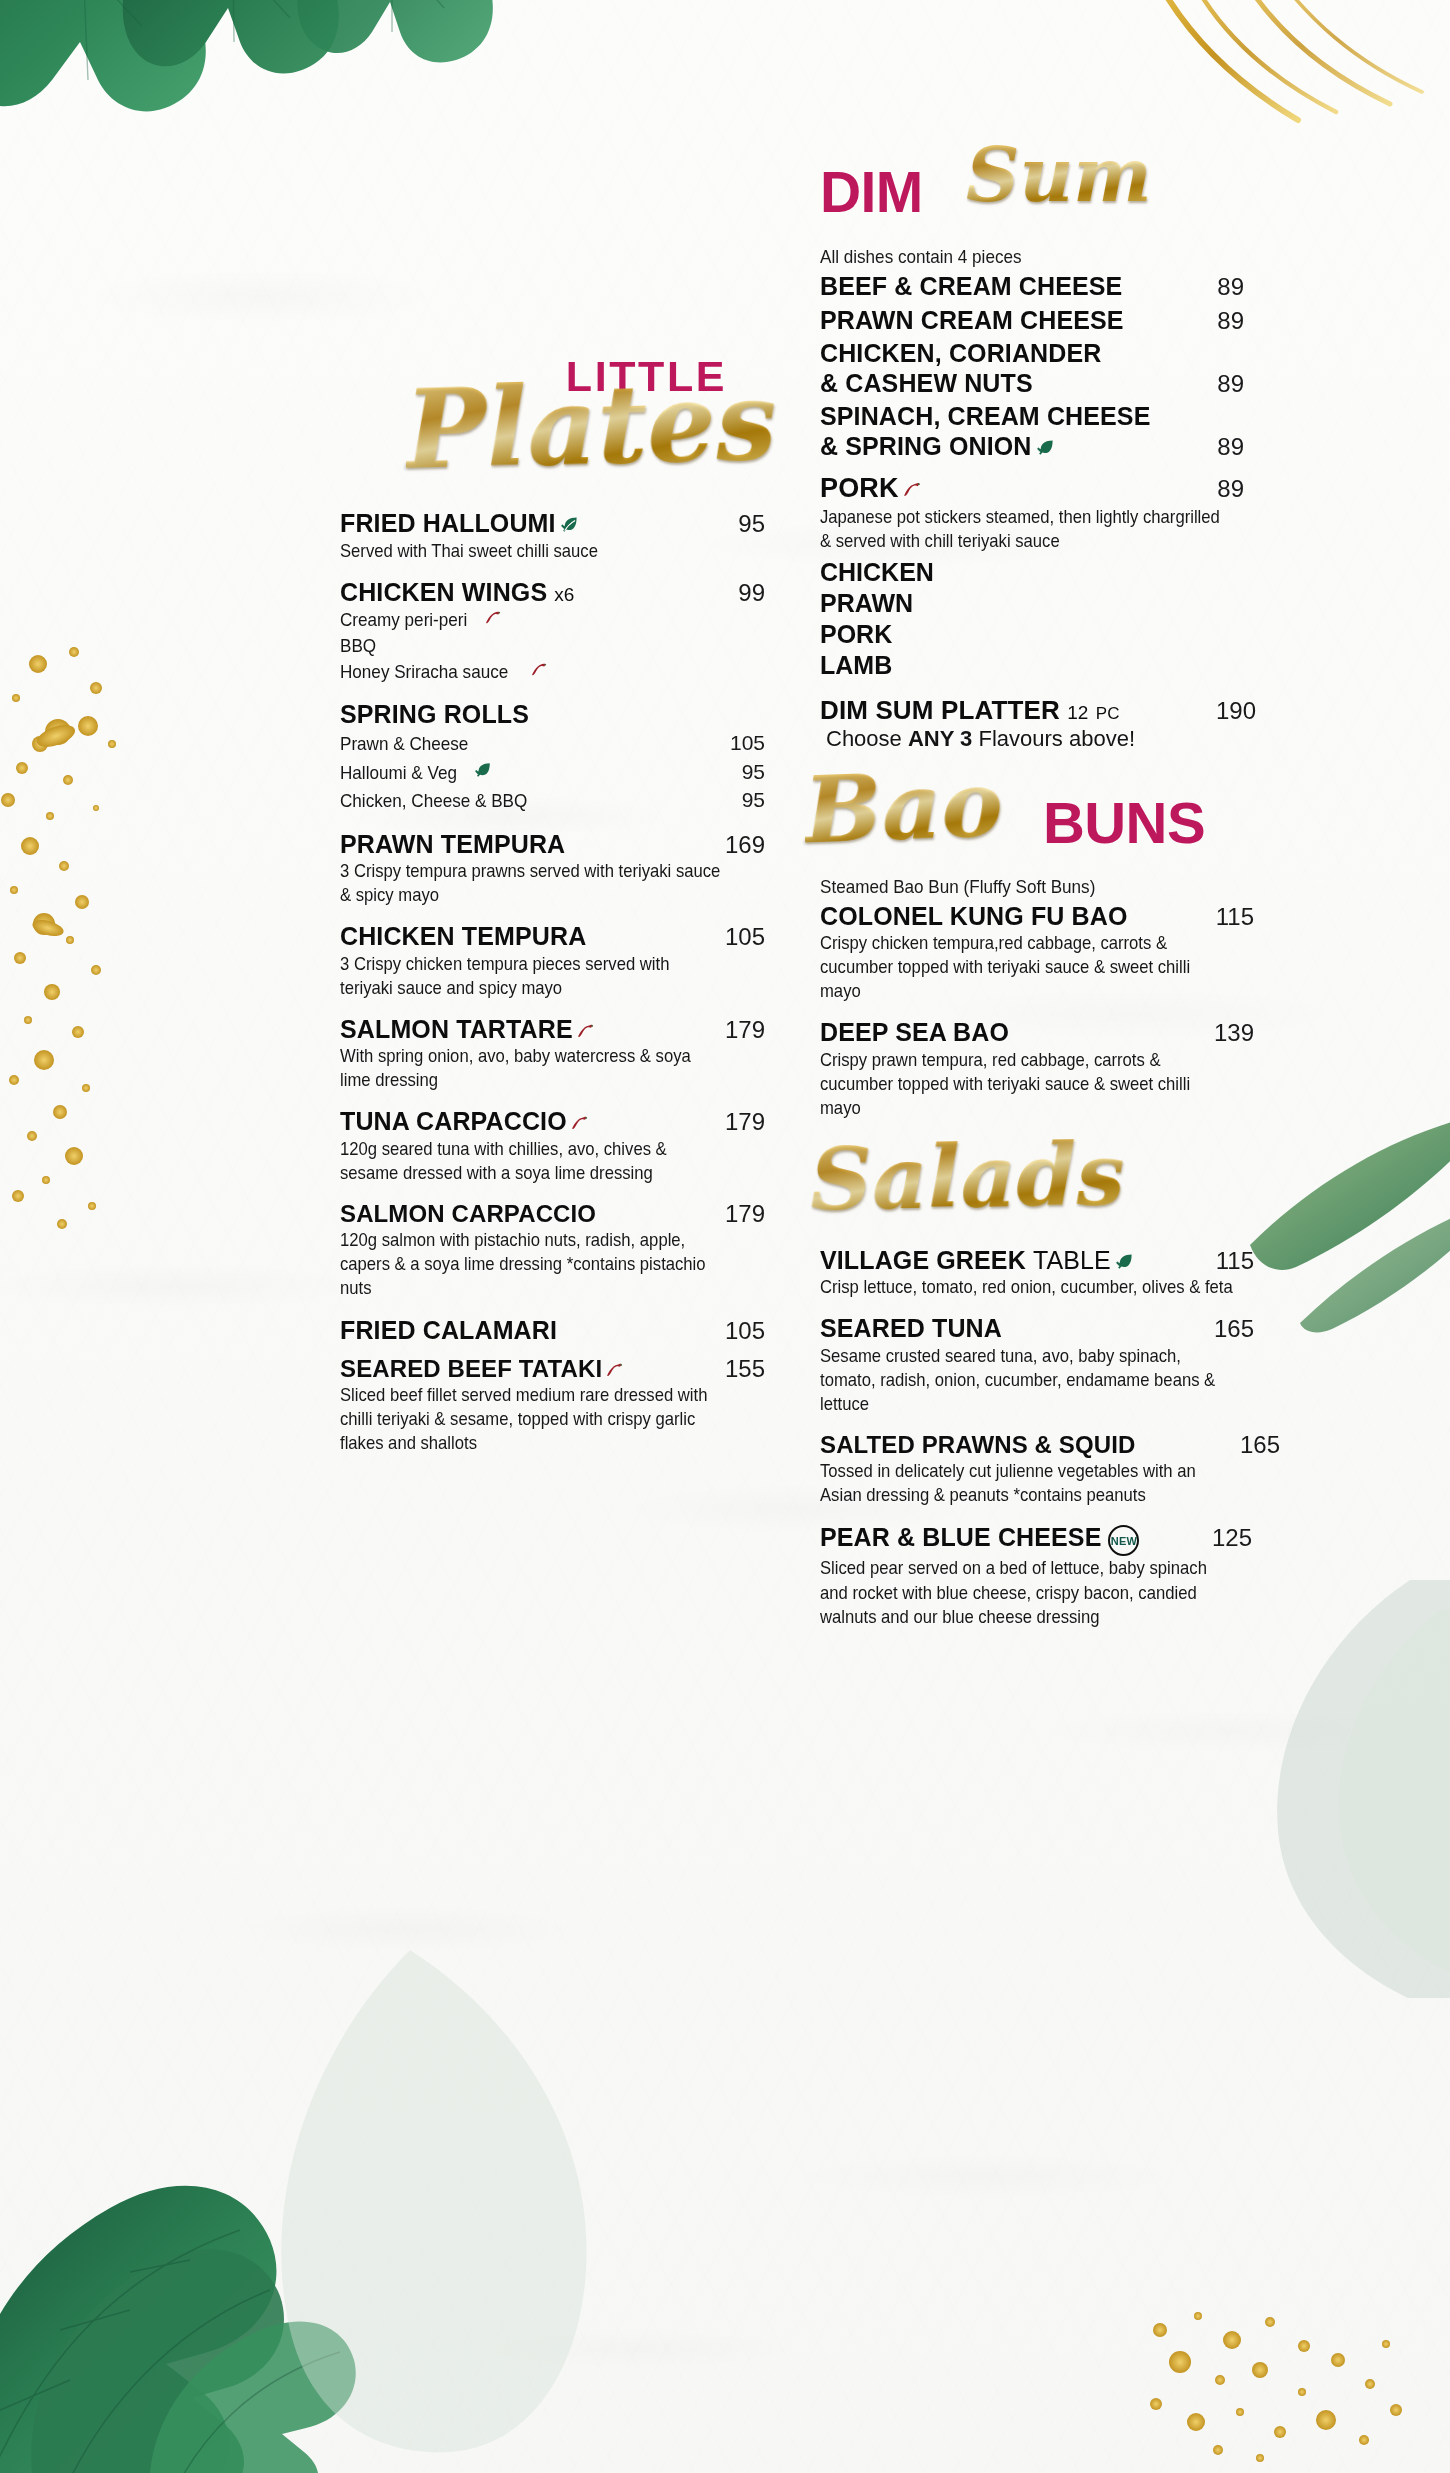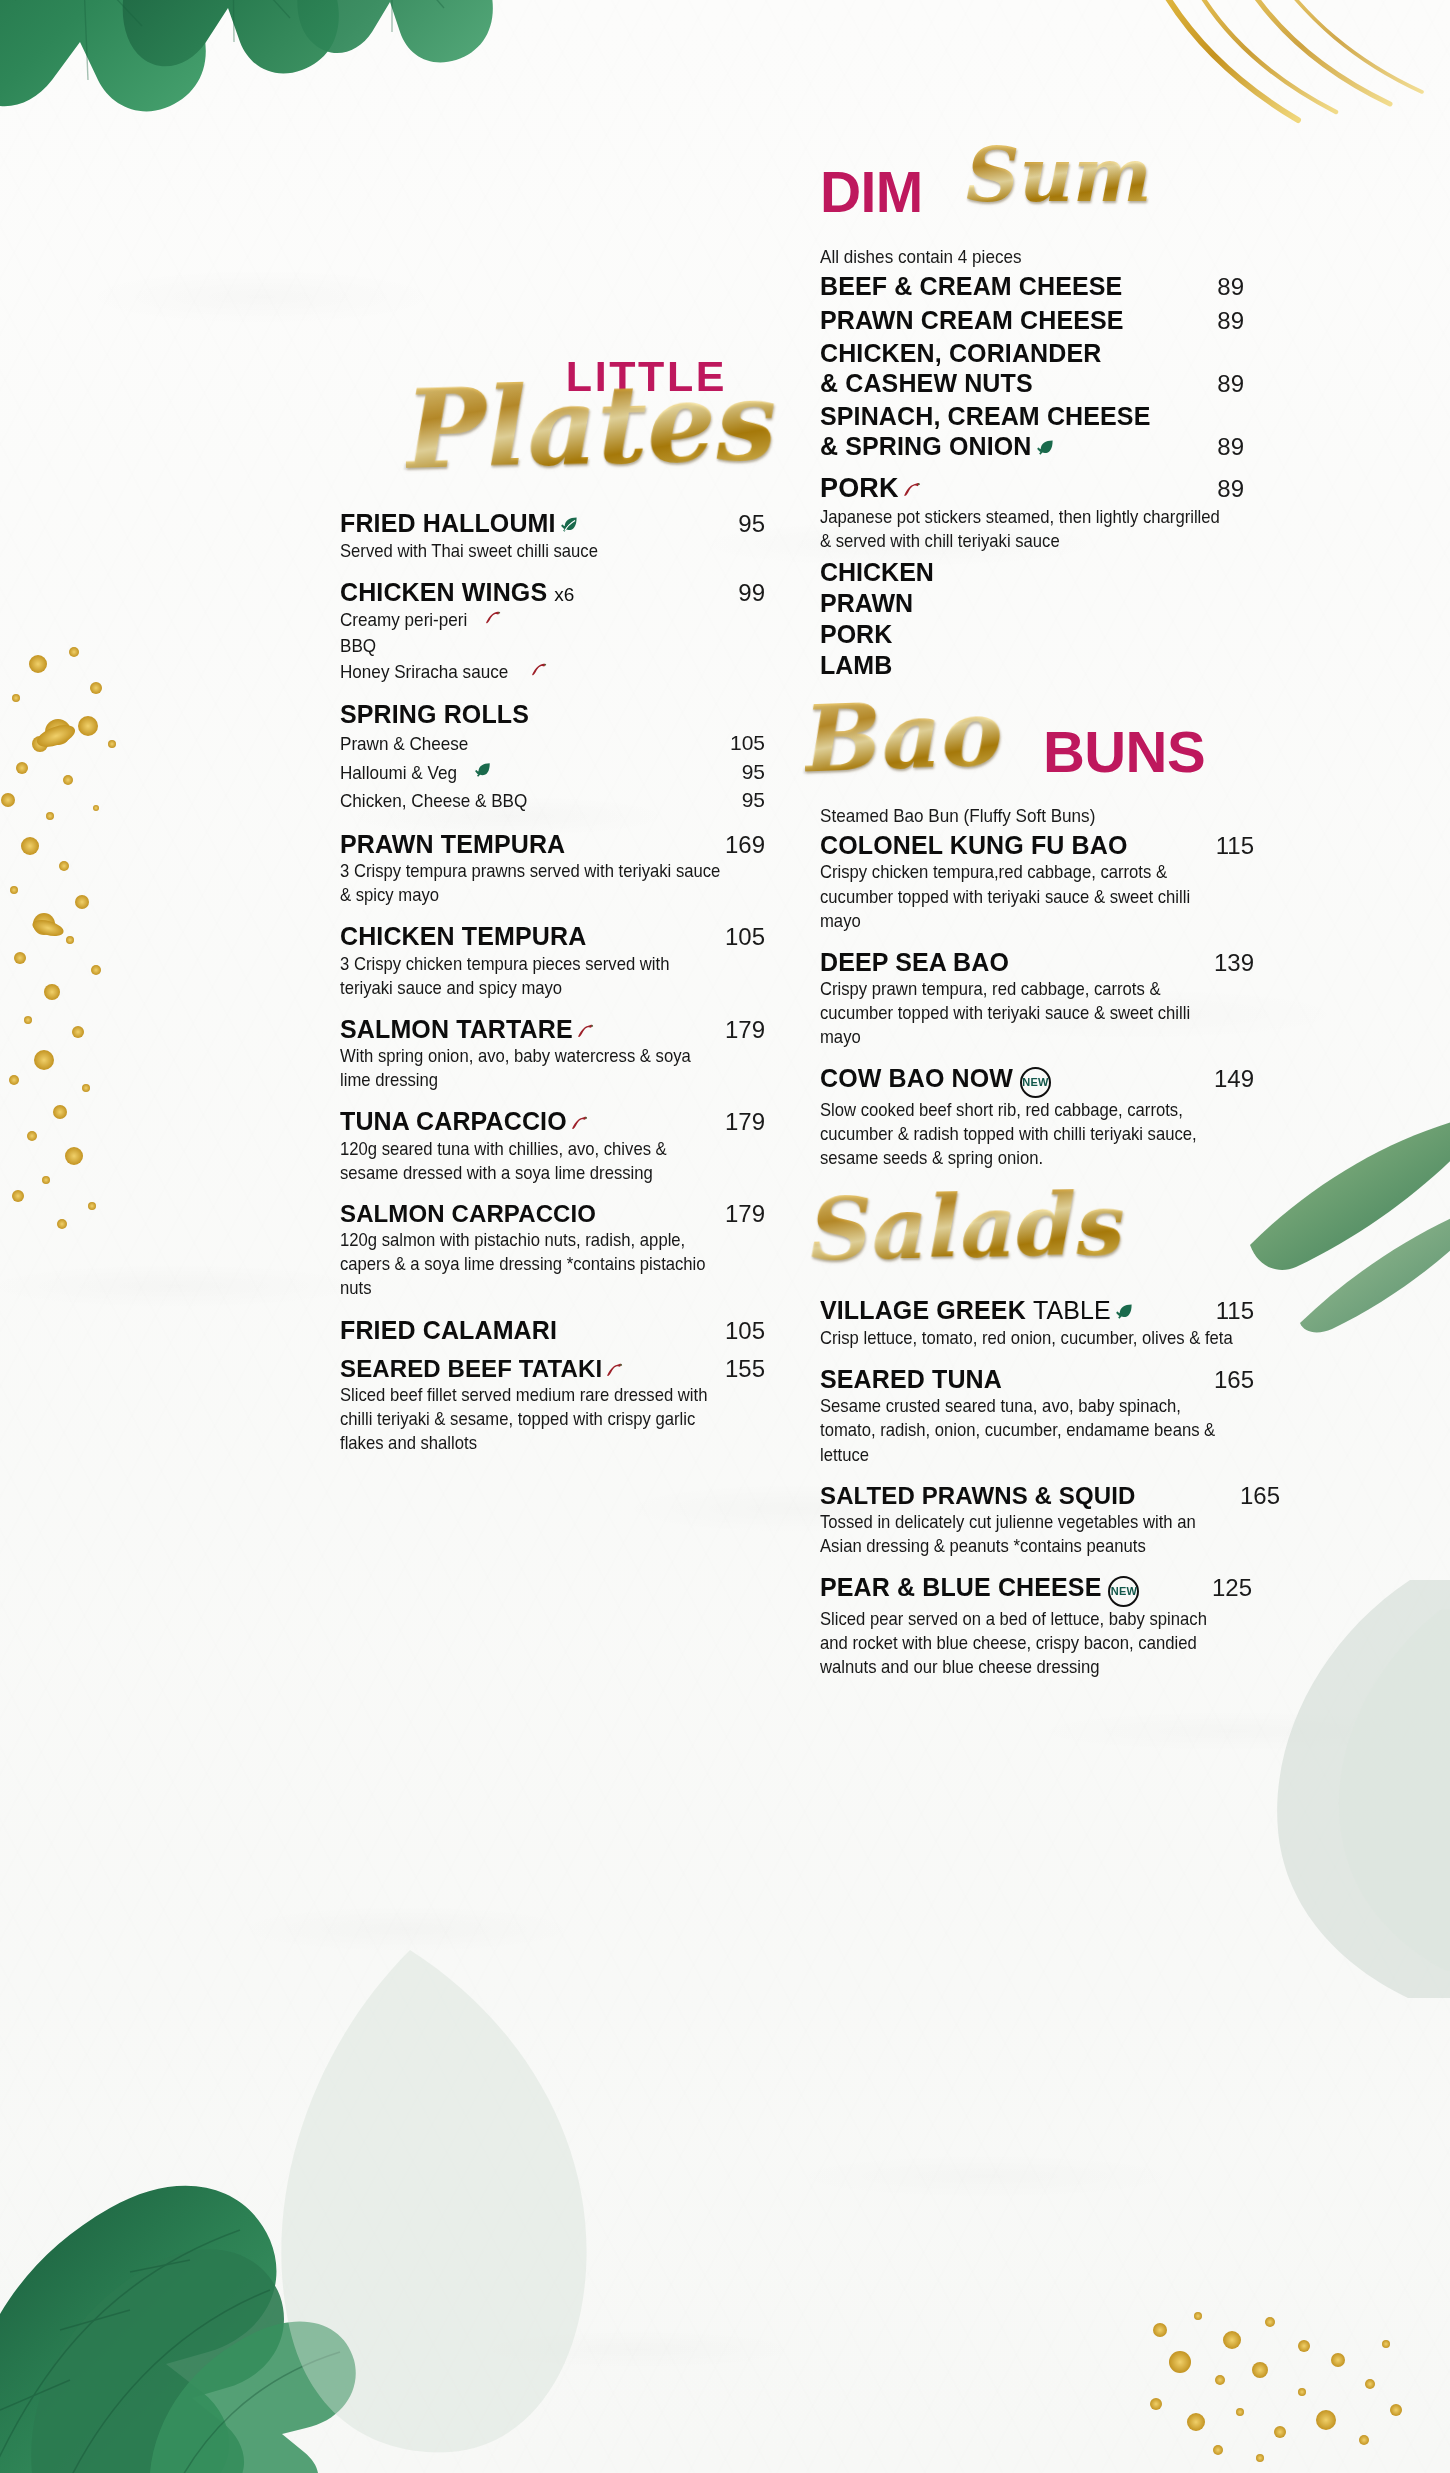--- a/index.html
+++ b/index.html
@@ -506,20 +506,29 @@
               </svg></span></div>
         <div class="price" style="margin-right:36px;">89</div>
       </div>
       <div class="desc" style="margin-bottom:4px;">Japanese pot stickers steamed, then lightly chargrilled &amp; served with chill teriyaki sauce</div>
       <div class="flavours">CHICKEN</div>
       <div class="flavours">PRAWN</div>
       <div class="flavours">PORK</div>
       <div class="flavours">LAMB</div>
     </div>
 
+    <div style="margin-top:14px;">
+      <div class="row">
+        <div class="iname" style="font-size:26px;"><span>DIM SUM PLATTER</span> <span class="qty">12</span> <span class="qty-sm">PC</span></div>
+        <div class="price" style="margin-right:24px;">190</div>
+      </div>
+      <div class="note-line" style="margin-left:6px;">
+        <span>Choose </span><b>ANY 3</b><span> Flavours above!</span>
+      </div>
+    </div>
   </div>
 
   <div class="sect">
     <div class="title-block" id="bb-title">
       <div class="t-script" id="bb-bao">Bao</div>
       <div class="t-plain" id="bb-buns">BUNS</div>
     </div>
     <div class="sub-head">Steamed Bao Bun (Fluffy Soft Buns)</div>
 
     <div class="item">
@@ -531,27 +540,20 @@
     </div>
 
     <div class="item">
       <div class="row">
         <div class="iname">DEEP SEA BAO</div>
         <div class="price" style="margin-right:26px;">139</div>
       </div>
       <div class="desc">Crispy prawn tempura, red cabbage, carrots &amp; cucumber topped with teriyaki sauce &amp; sweet chilli mayo</div>
     </div>
 
-    <div class="item">
-      <div class="row">
-        <div class="iname"><span>COW BAO NOW</span><span class="badge-new">NEW</span></div>
-        <div class="price" style="margin-right:26px;">149</div>
-      </div>
-      <div class="desc">Slow cooked beef short rib, red cabbage, carrots, cucumber &amp; radish topped with chilli teriyaki sauce, sesame seeds &amp; spring onion.</div>
-    </div>
   </div>
 
   <div class="sect">
     <div class="title-block" id="sa-title">
       <div class="t-script" id="sa-salads">Salads</div>
     </div>
 
     <div class="item">
       <div class="row">
         <div class="iname"><span>VILLAGE GREEK</span> <span class="lightword">TABLE</span><span class="ico"><svg width="19" height="19" viewBox="0 0 24 24">

